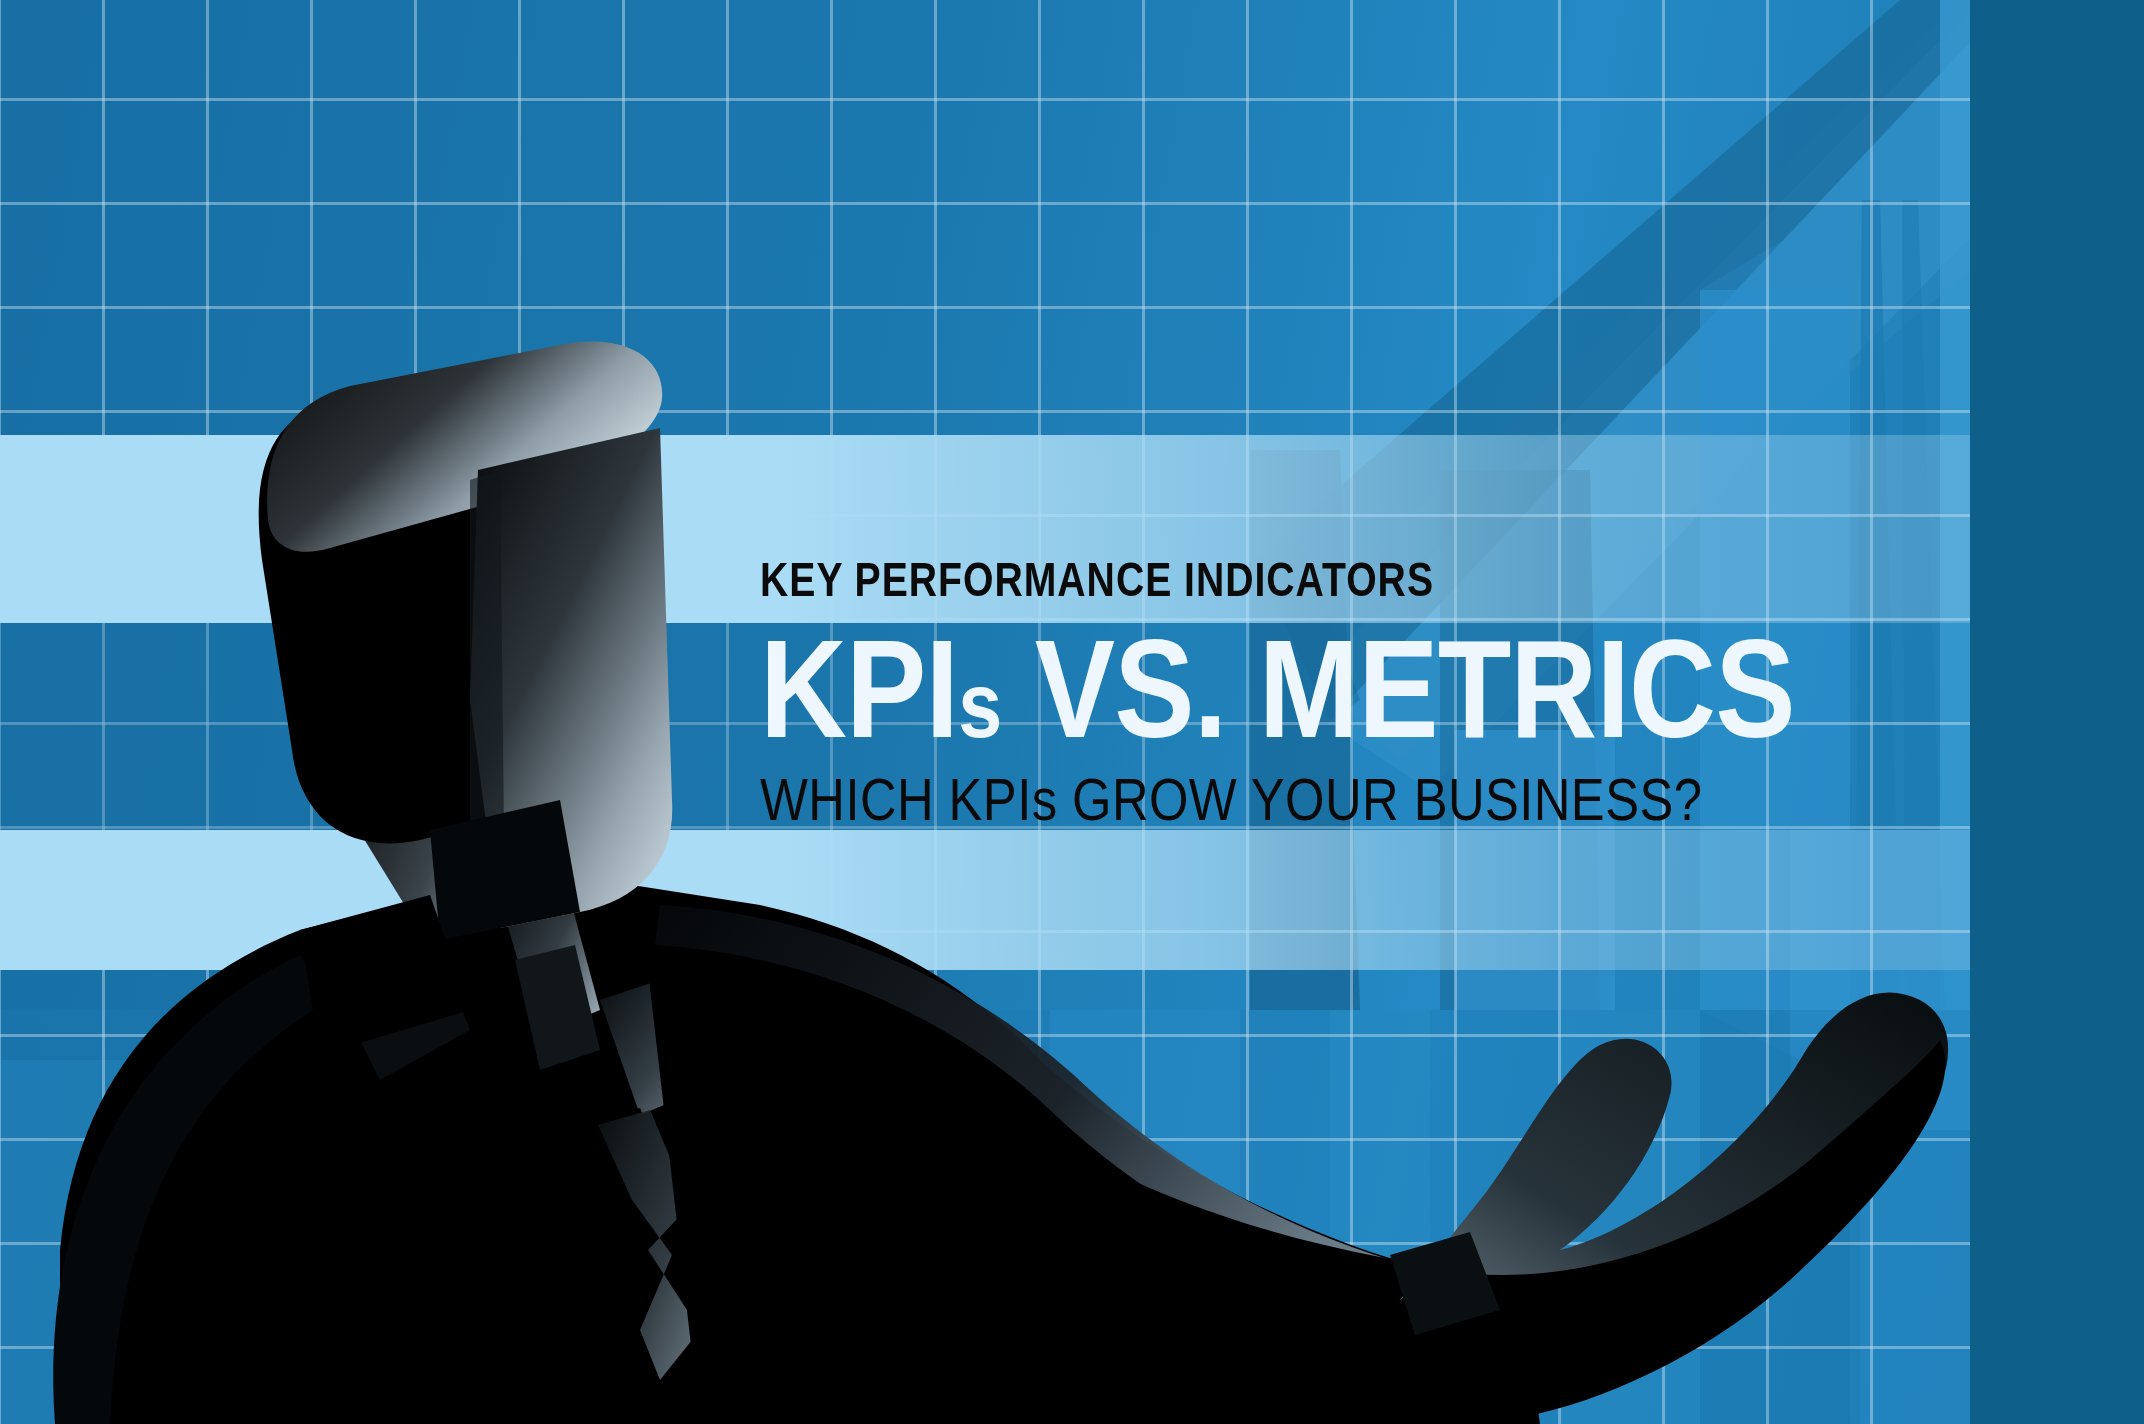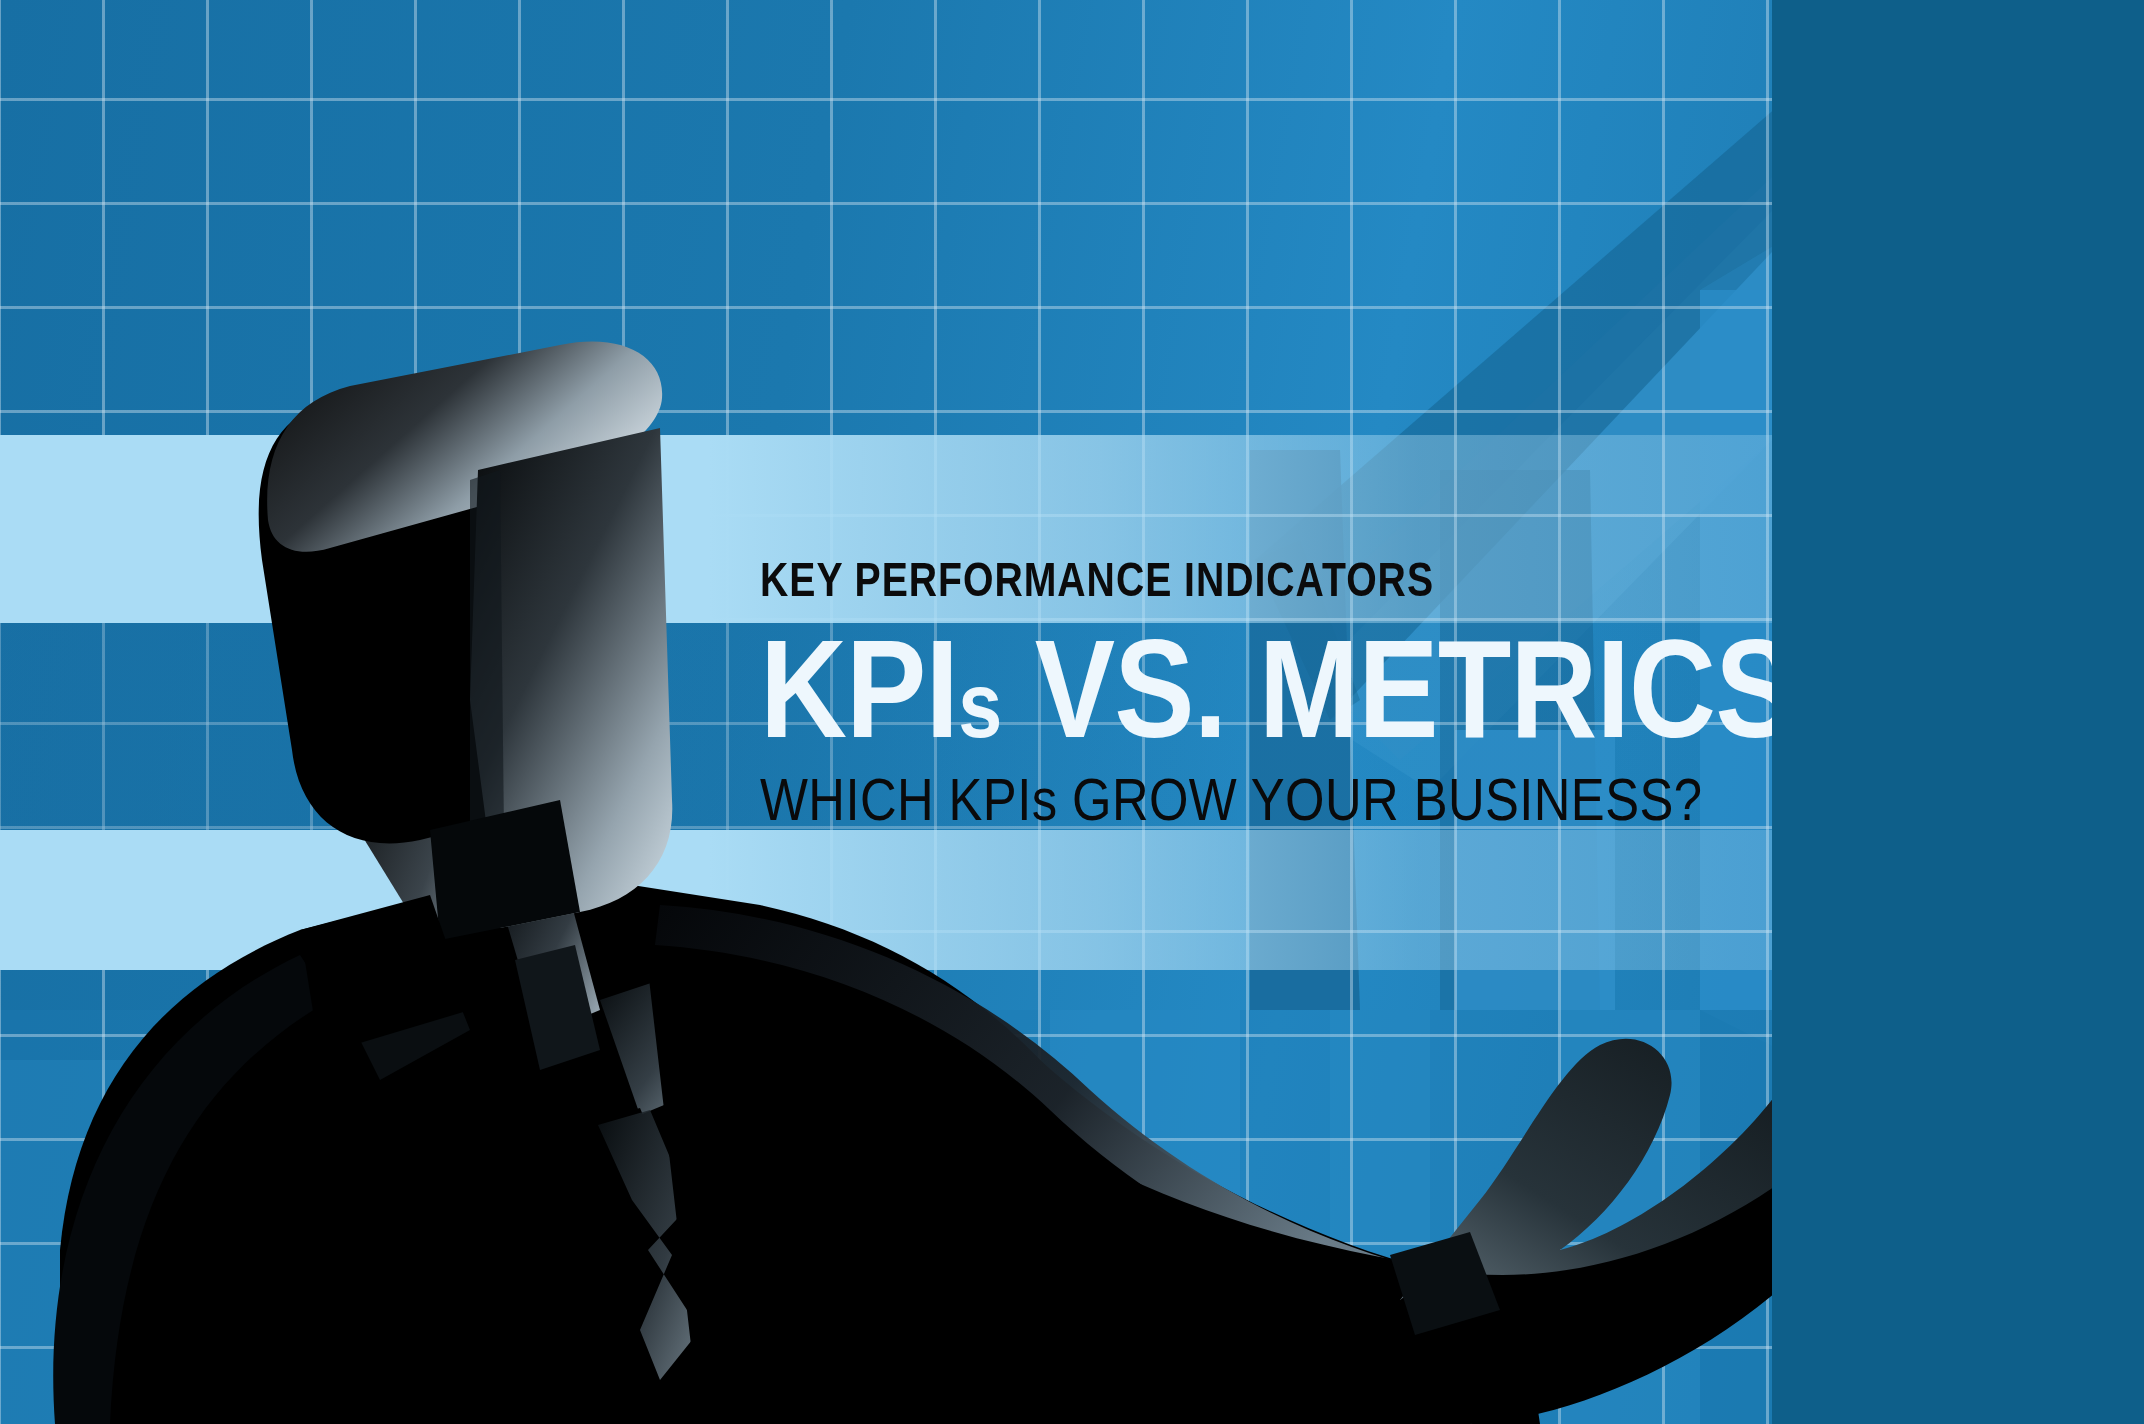--- a/index.html
+++ b/index.html
@@ -1,20 +1,20 @@
 <!DOCTYPE html>
 <html><head>
 <meta charset="utf-8">
 <title>KPIs vs Metrics Banner</title>
 <style>
   html,body{margin:0;padding:0;background:#0e5f8a;}
   *{box-sizing:border-box;}
   .stage{
     position:relative;
-    width:1772px;height:1424px;
+    width:1970px;height:1424px;
     overflow:hidden;
     font-family:"Liberation Sans", sans-serif;
     background:#0f766e;
   }
 
   
   .bg-base{
     position:absolute;inset:0;
     background:linear-gradient(100deg,#176fa4 0%,#1b78ae 42%,#2489c4 72%,#1d7bb2 100%);
   }

